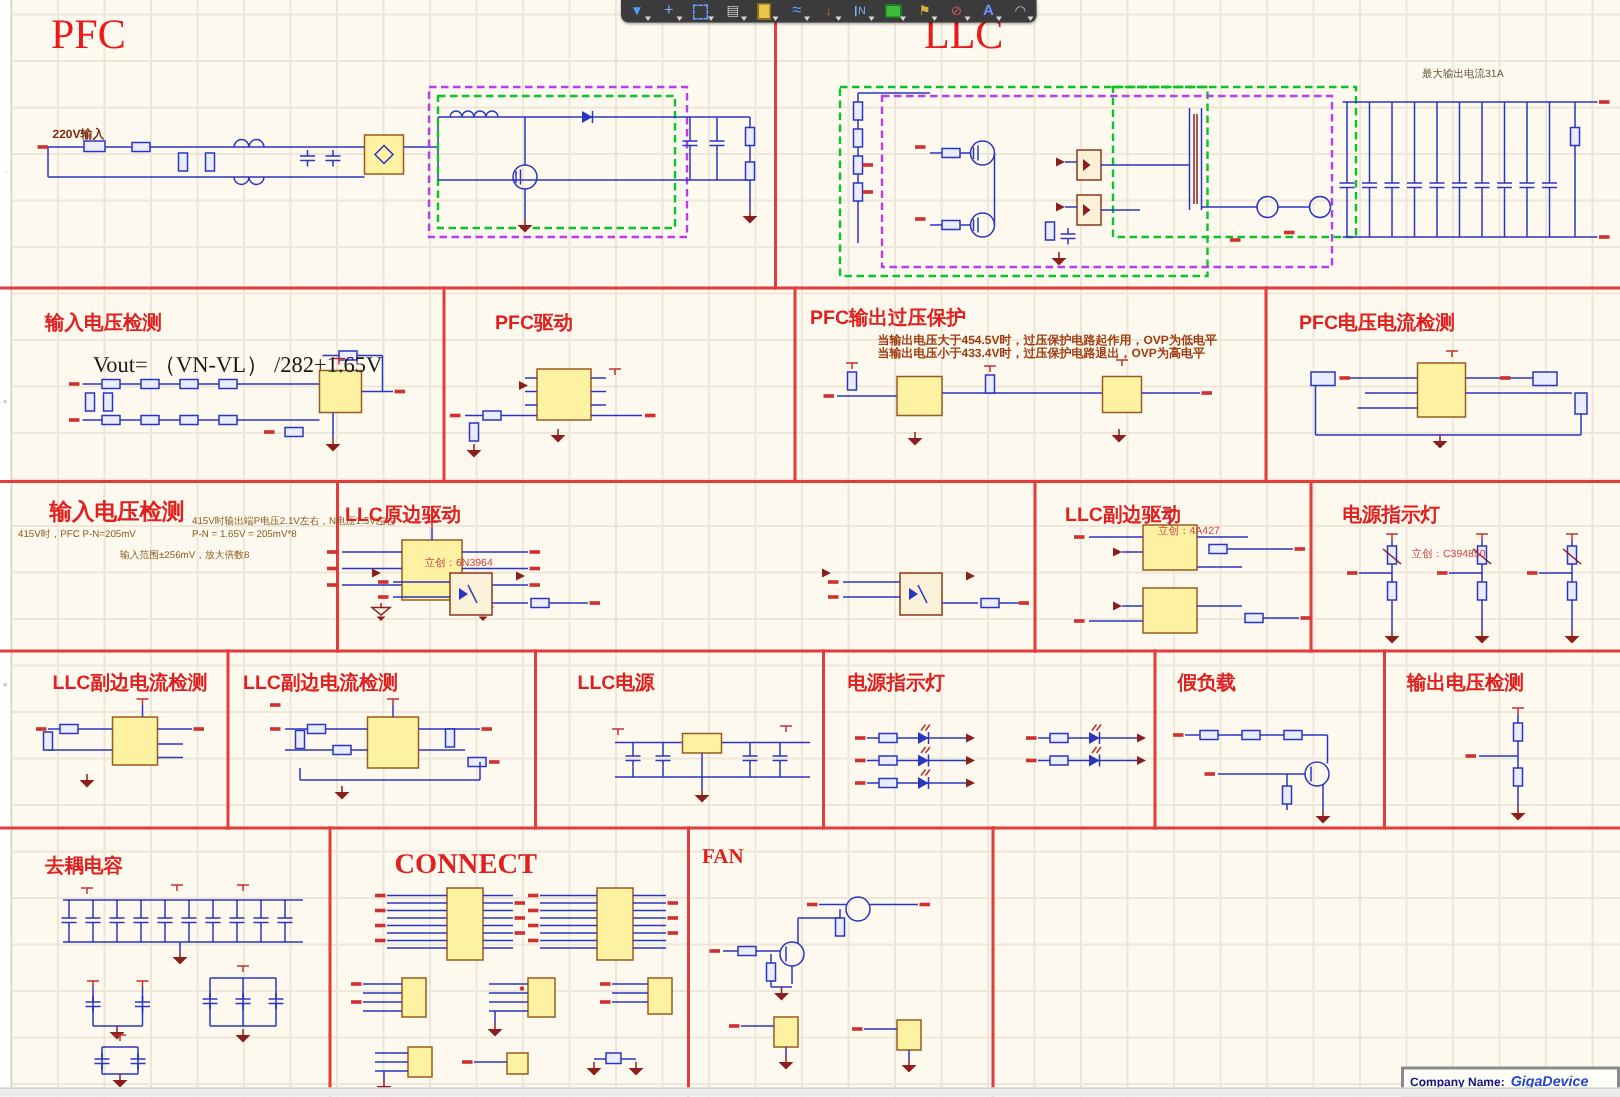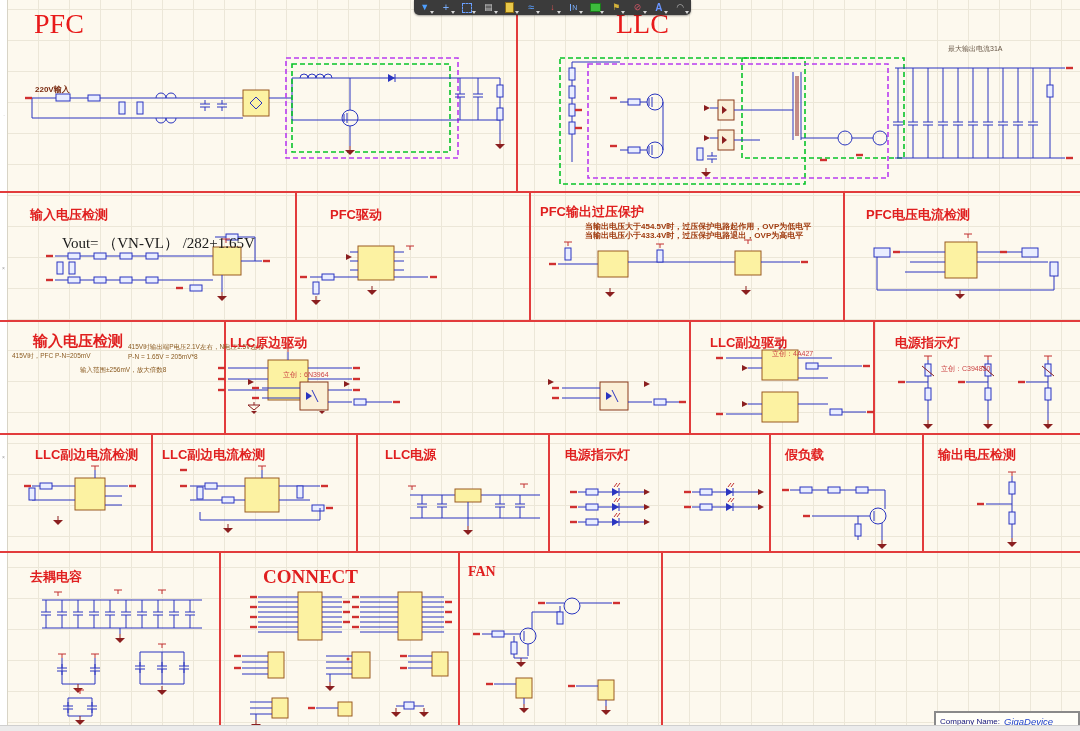--- a/index.html
+++ b/index.html
@@ -25,22 +25,22 @@
   .tbi .caret{position:absolute;right:0px;bottom:0px;width:0;height:0;
     border-left:2.5px solid transparent;border-right:2.5px solid transparent;border-top:3px solid #d8d8d8;}
   .shape{display:inline-block;}
   
   #lruler{position:absolute;left:0;top:0;width:7px;height:731px;background:#fff;border-right:1px solid #d8d4c6;}
   .rmark{position:absolute;left:1px;width:4px;height:4px;color:#999;font-size:5px;line-height:4px;}
   #hscroll{position:absolute;left:0;top:725px;width:1080px;height:6px;background:#ebebeb;border-top:1px solid #cfcfcf;}
   
   #titleblock{position:absolute;left:934px;top:711px;width:146px;height:20px;background:#fffef8;
     border:2px solid #8a8a8a;box-sizing:border-box;display:flex;align-items:center;padding-left:4px;}
-  #titleblock .lbl{color:#12127a;font-weight:normal;font-size:8px;white-space:nowrap;}
-  #titleblock .val{color:#2244cc;font-weight:normal;font-style:italic;font-size:9.5px;margin-left:4px;white-space:nowrap;}
+  #titleblock .lbl{color:#12127a;font-weight:bold;font-size:8px;white-space:nowrap;}
+  #titleblock .val{color:#2244cc;font-weight:bold;font-style:italic;font-size:9.5px;margin-left:4px;white-space:nowrap;}
   
   .w{stroke:#2a35c0;stroke-width:1;fill:none;}
   .rs{fill:#e9edff;stroke:#2a35c0;stroke-width:1;}
   .ic{fill:#fcf2a2;stroke:#9a5b20;stroke-width:1;}
   .oc{fill:#fbf0d8;stroke:#8a3a1a;stroke-width:1;}
   .g{stroke:#8b1f1f;stroke-width:1;fill:none;}
   .gf{fill:#8b1f1f;}
   .r{stroke:#c23030;stroke-width:1;fill:none;}
   .rf{fill:#d03030;}
   .df{fill:#2a35c0;}

